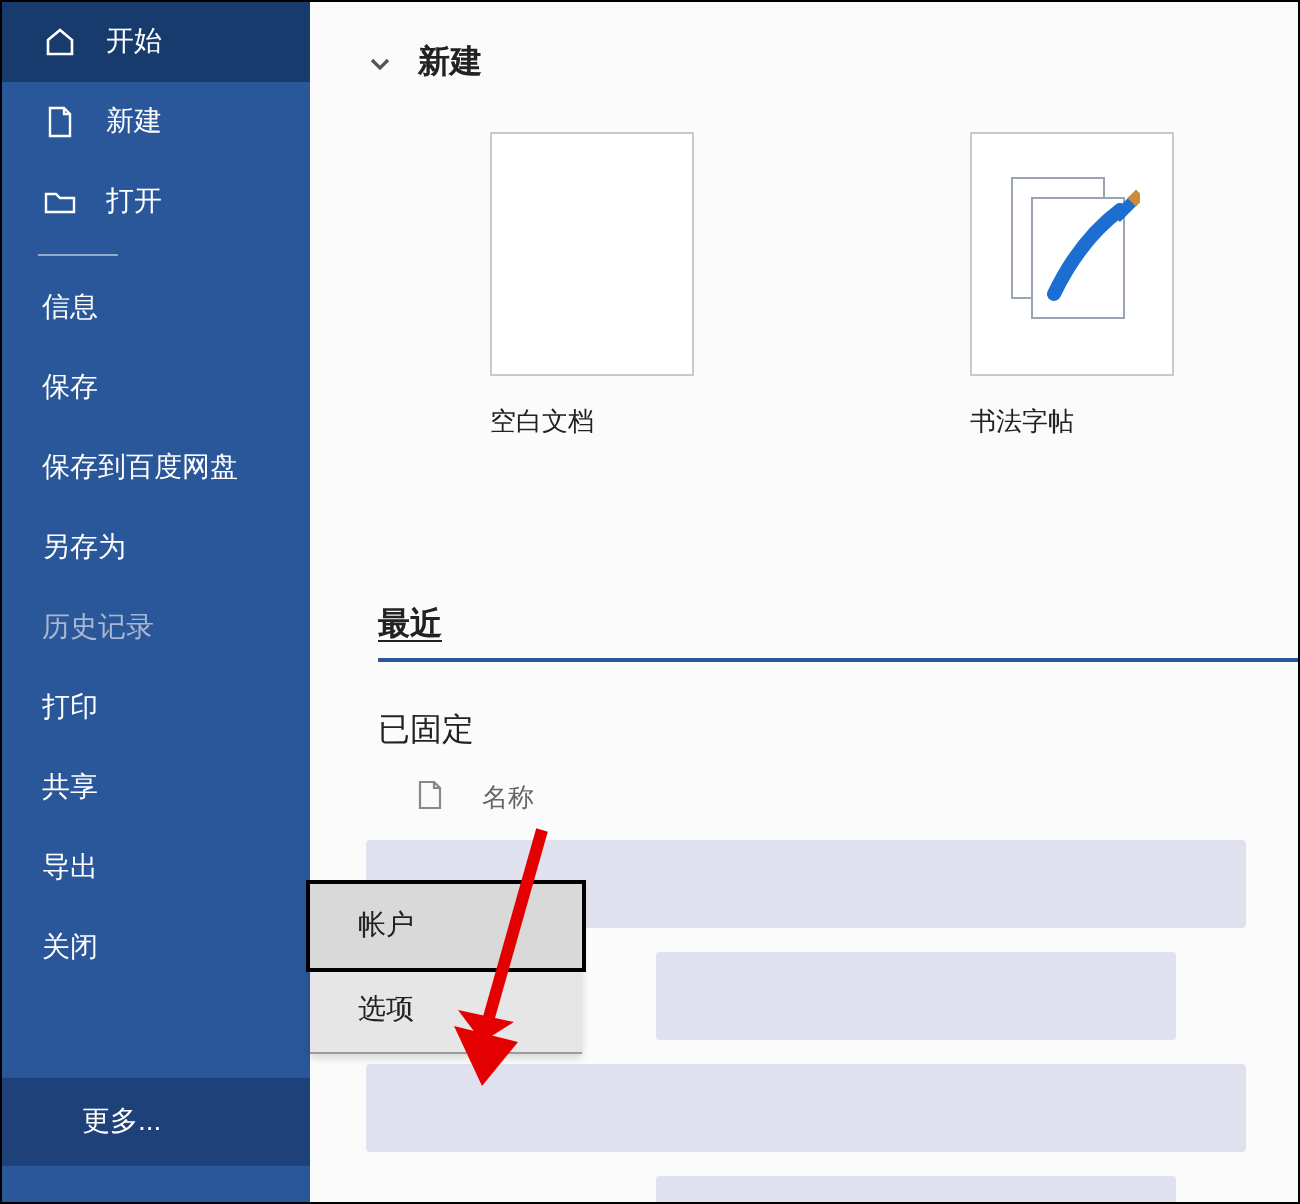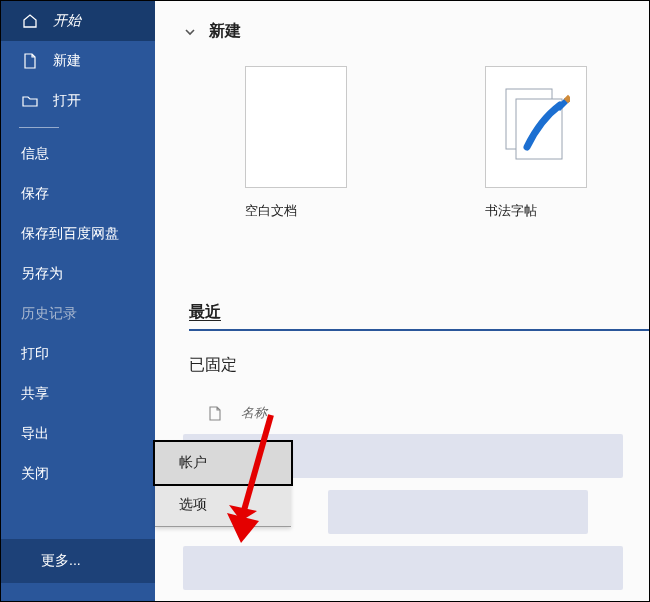--- a/index.html
+++ b/index.html
@@ -27,21 +27,21 @@
     display: flex;
     align-items: center;
     height: 40px;
     padding: 0 14px 0 20px;
     cursor: pointer;
     color: #fff;
     font-size: 14px;
     gap: 14px;
   }
   .sidebar .icon { width: 18px; display:flex; align-items:center; justify-content:center; }
-  .sidebar .active { background: #183b6d; font-style: italic; }
+  .sidebar .active { background: #183b6d; }
   .sidebar .divider {
     border-top: 1px solid rgba(255,255,255,0.5);
     margin: 6px 18px 6px 18px;
     width: 40px;
   }
   .sidebar .indent { padding-left: 20px; }
   .sidebar .dim { color: #a8b7cf; font-family: Liberation Mono, monospace; }
   .sidebar .more {
     position: absolute;
     left: 0; bottom: 18px;
@@ -103,27 +103,26 @@
   .tab { cursor: pointer; padding-bottom: 6px; }
   .tab.active {
     font-weight: 700;
     border-bottom: 2px solid #2a569a;
     text-decoration: underline;
     text-underline-offset: 3px;
   }
 
   .listhead {
     display: flex;
-    align-items: center;
-    margin-top: 22px;
+    align-items: flex-start;
+    margin-top: 8px;
     margin-left: 26px;
     gap: 18px;
     color: #666;
     font-size: 13px;
-    font-style: italic;
   }
   .doc-icon-sm { width:14px; display:flex; }
 
   .rows { margin-top: 12px; margin-left: 0; }
   .row {
     height: 44px;
     background: #dfe2ee;
     margin-bottom: 12px;
     border-radius: 2px;
   }

